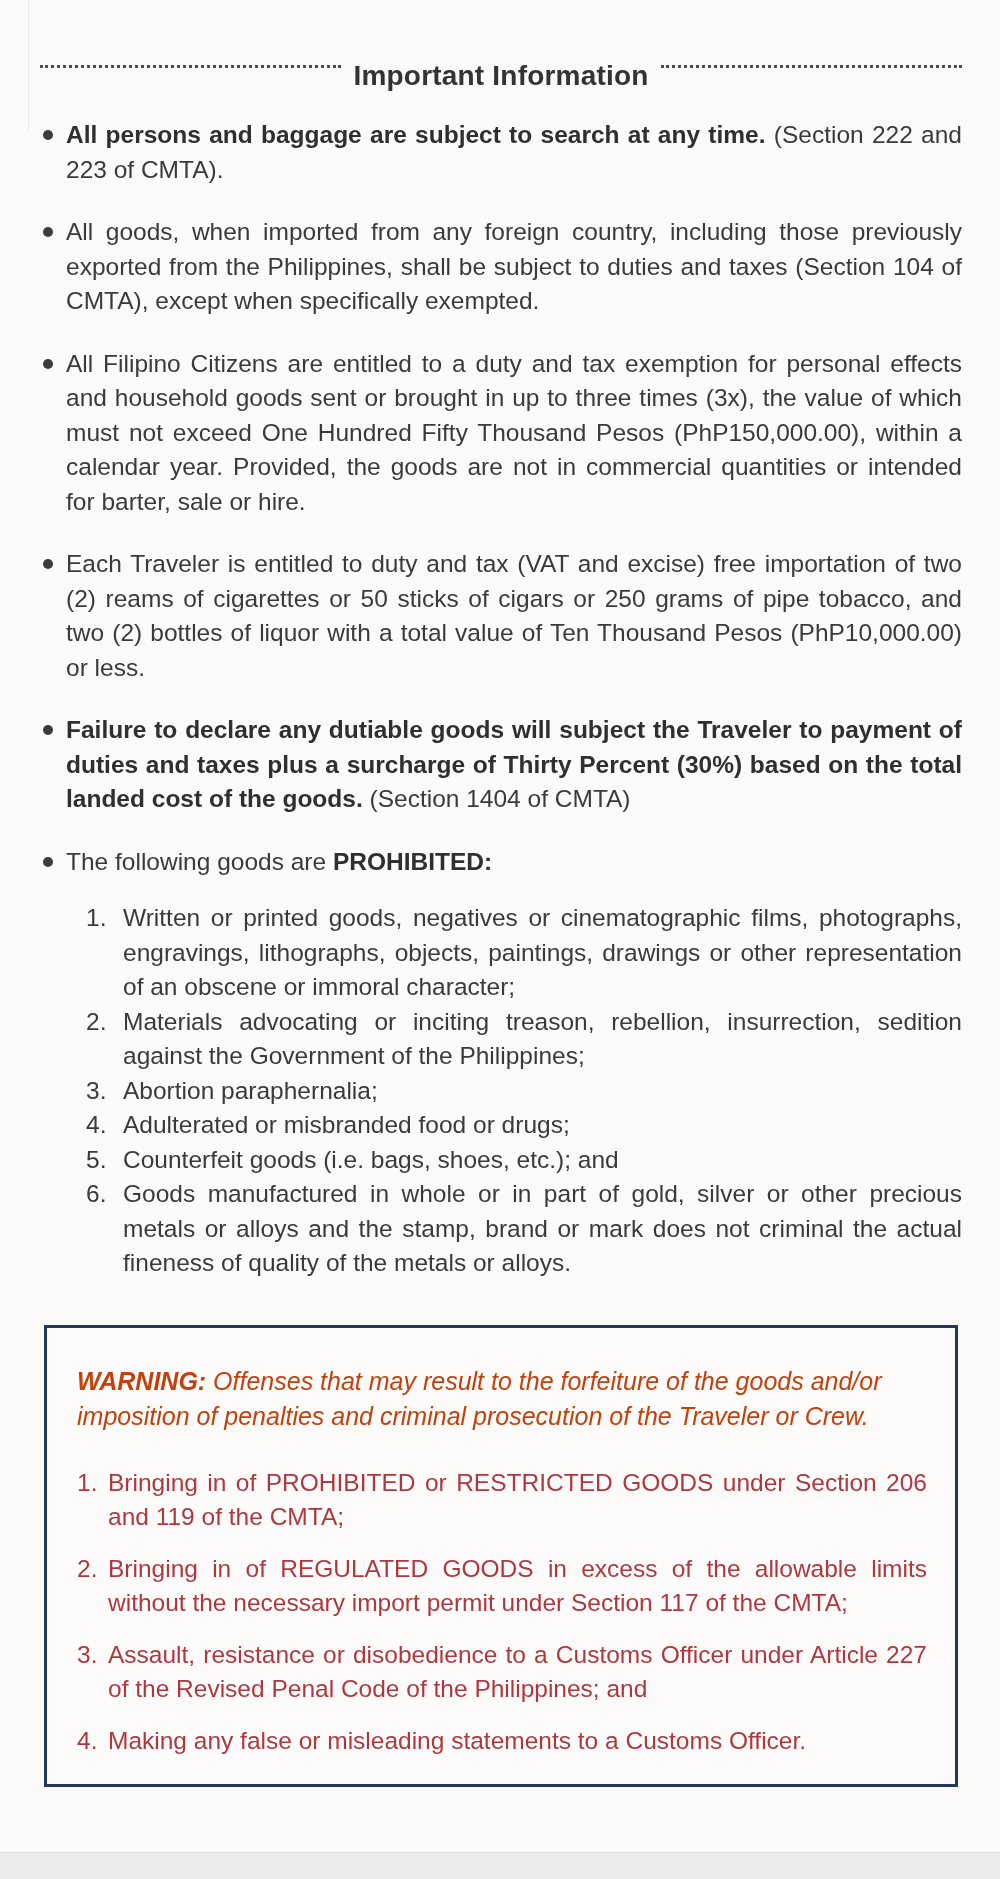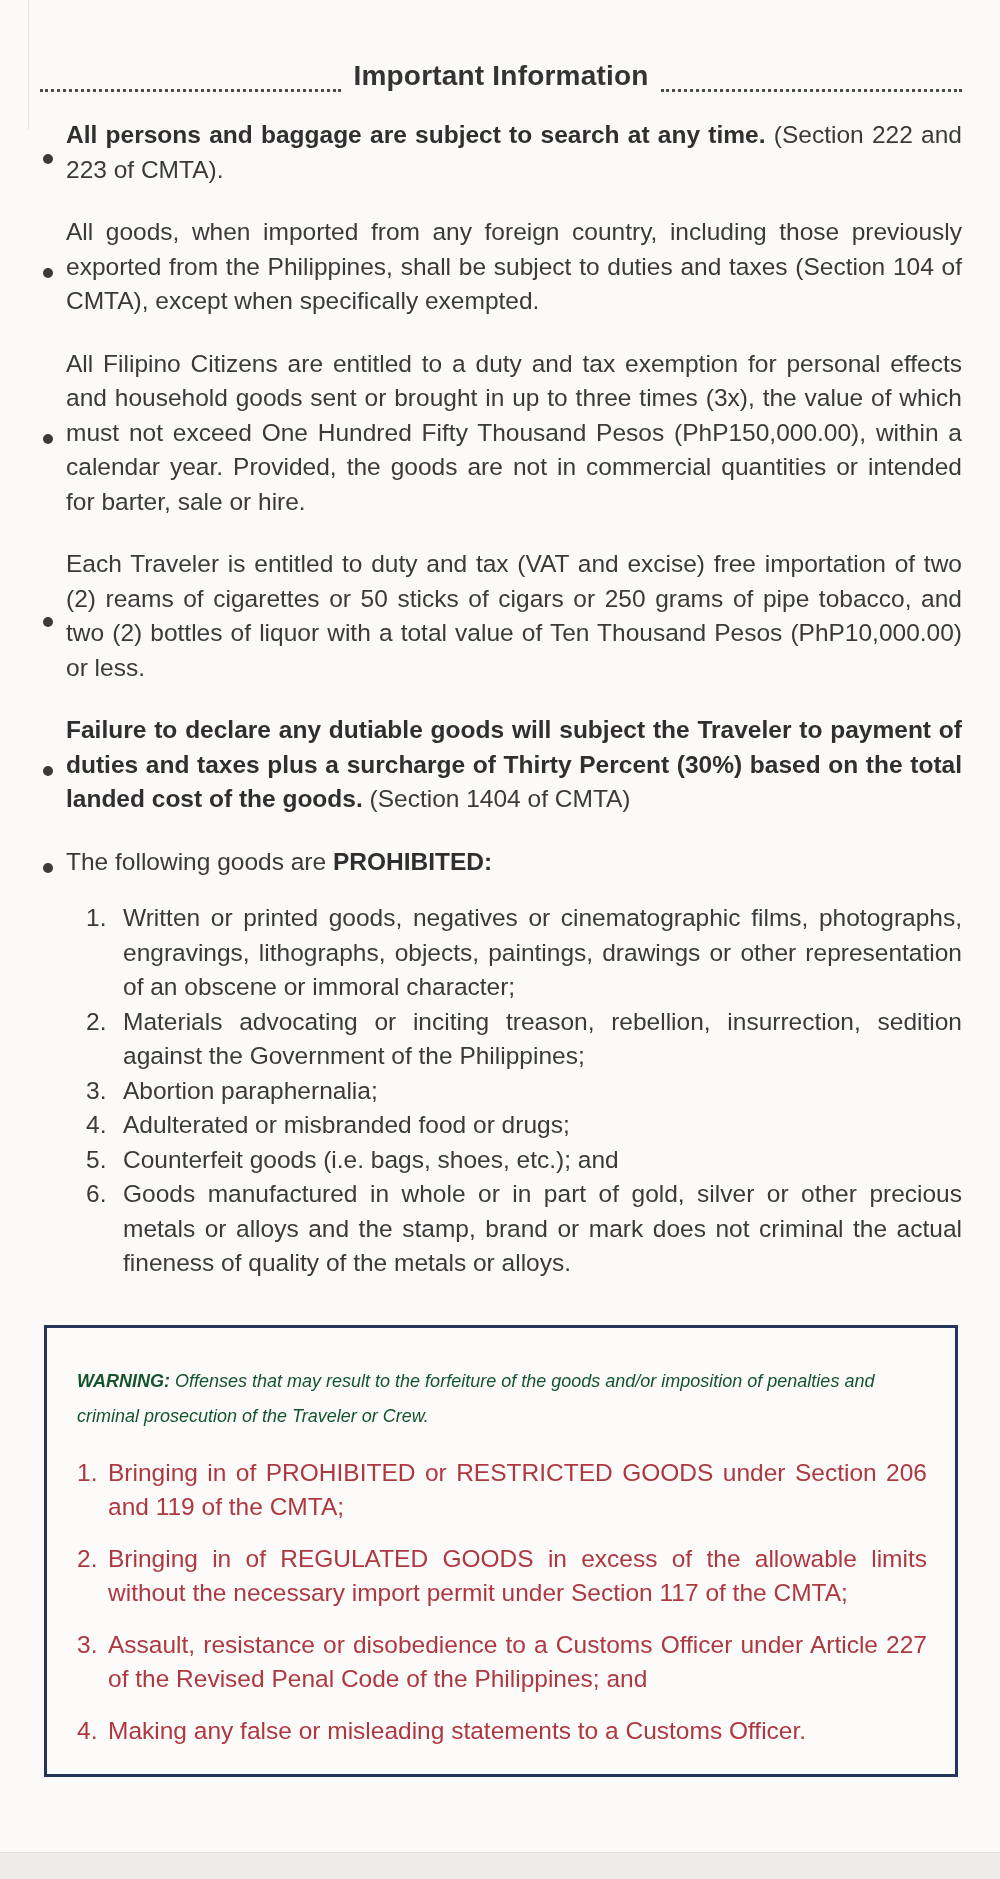--- a/index.html
+++ b/index.html
@@ -22,42 +22,41 @@
     width: 1px;
     height: 130px;
     background: rgba(0,0,0,0.07);
   }
   .content {
     padding: 60px 38px 0 40px;
   }
   
   .heading-row {
     display: flex;
-    align-items: flex-end;
+    align-items: flex-start;
     margin: 0 0 26px 0;
   }
   .dotted-rule {
     flex: 1;
     height: 0;
     border-top: 3px dotted #4c4c4c;
     margin-top: 5px;
   }
   .page-title {
     font-size: 28px;
     font-weight: bold;
     color: #333333;
     white-space: nowrap;
     padding: 0 12px;
     letter-spacing: 0.2px;
   }
   
   .bullet {
     display: flex;
     margin-bottom: 28px;
-    align-items: center;
   }
   .bullet .dot {
     flex: none;
     width: 10px;
     height: 10px;
     border-radius: 50%;
     background: #3c3c3c;
     margin: 12px 13px 0 3px;
   }
   .bullet .txt {
@@ -88,25 +87,25 @@
     text-align: justify;
   }
   
   .warning-box {
     border: 3px solid #24365c;
     margin: 44px 4px 0 4px;
     padding: 36px 28px 26px 30px;
     background: #fcfbfa;
   }
   .warn-title {
-    color: #14532d;
+    color: #c2410c;
     font-style: italic;
-    font-size: 18px;
+    font-size: 25px;
     line-height: 35px;
-    margin-bottom: 22px;
+    margin-bottom: 32px;
   }
   .warn-title .wlabel {
     font-weight: bold;
   }
   .wlist .item {
     display: flex;
     color: #ae3840;
     font-size: 24.5px;
     line-height: 34px;
     margin-bottom: 18px;

